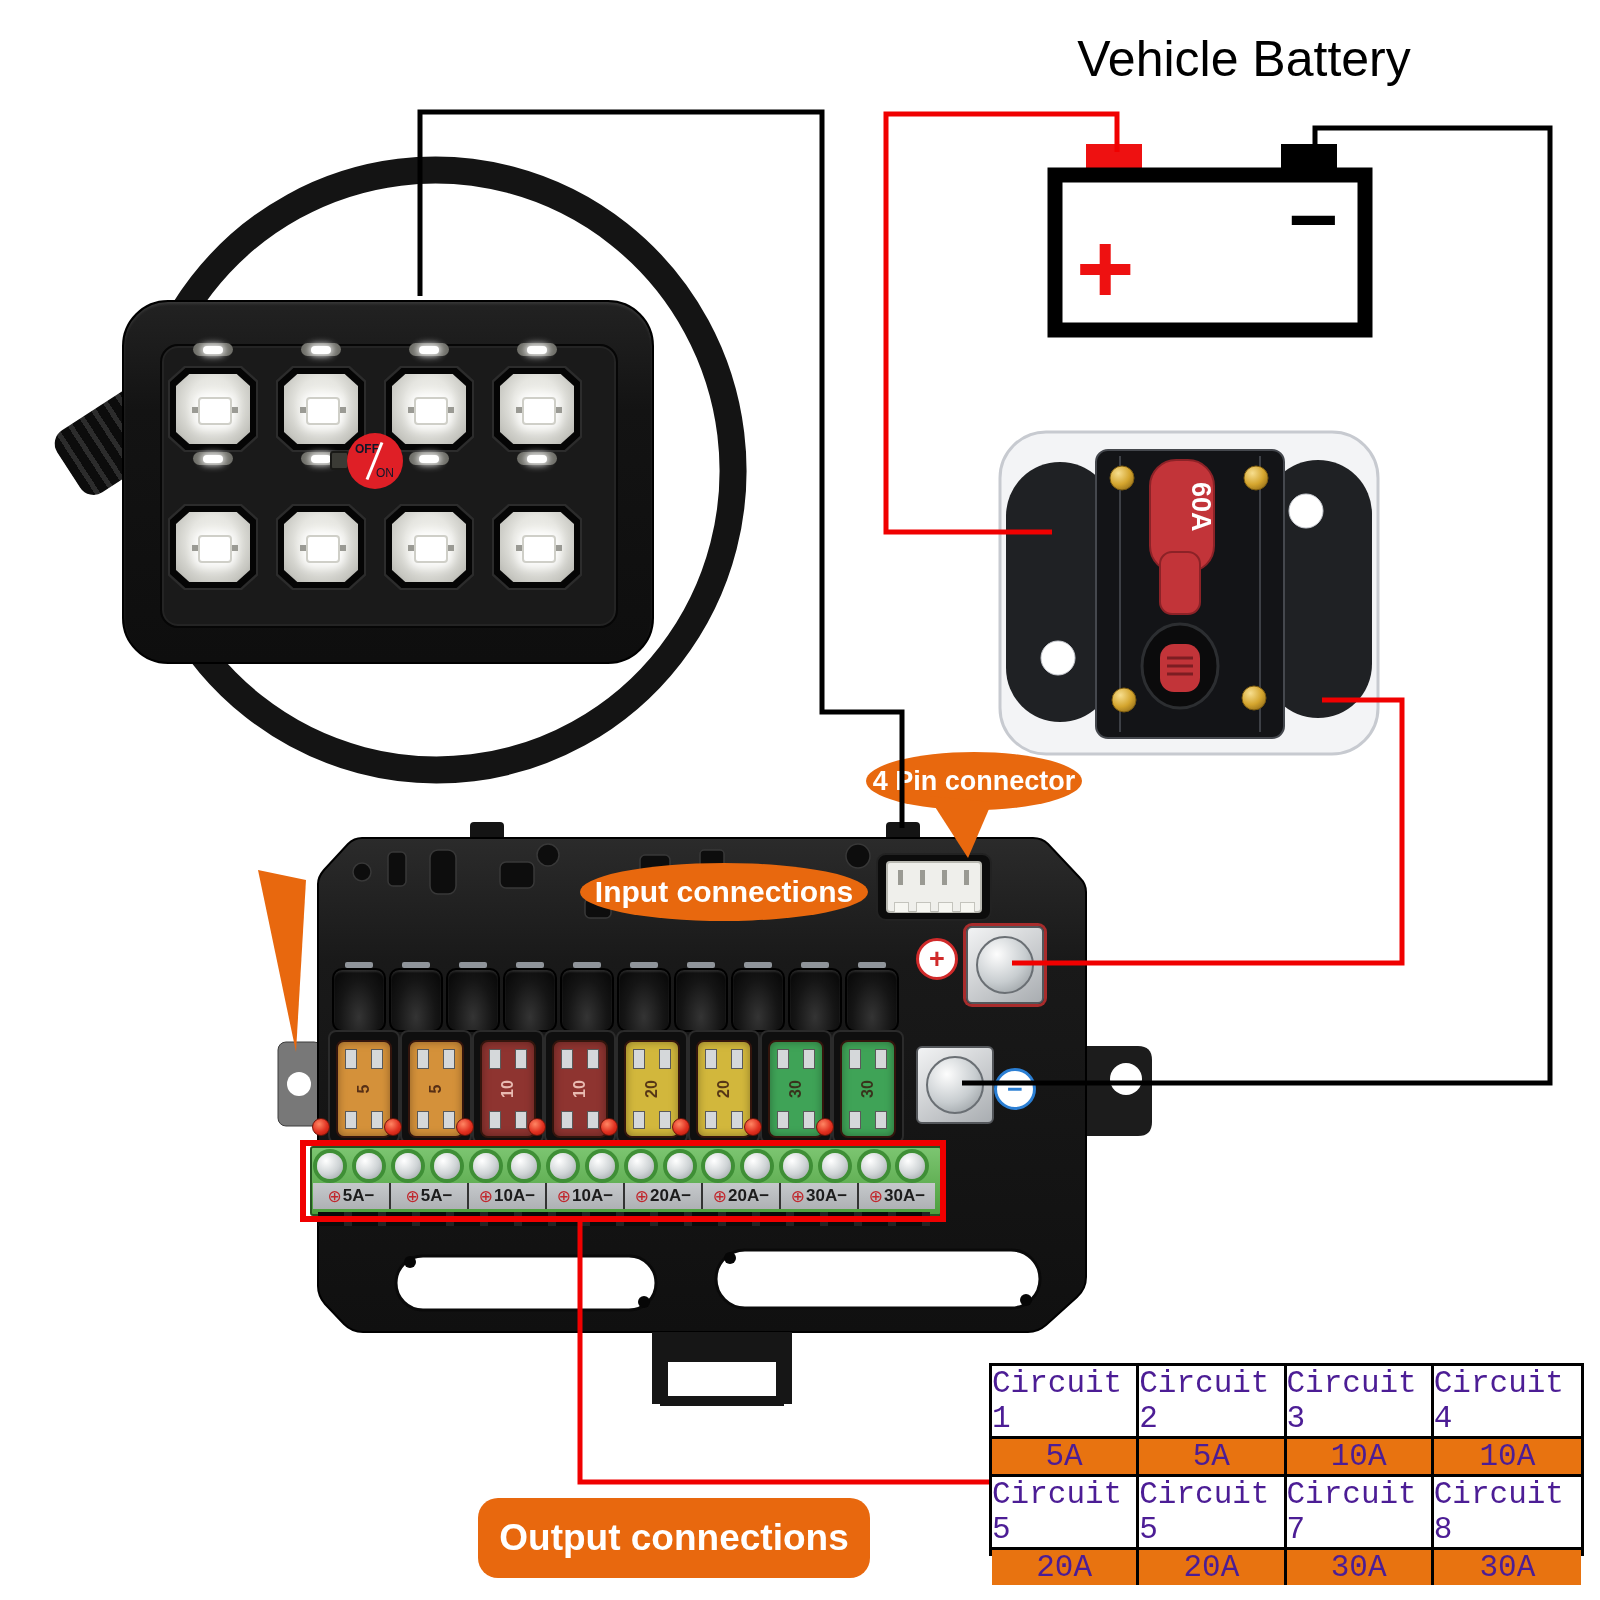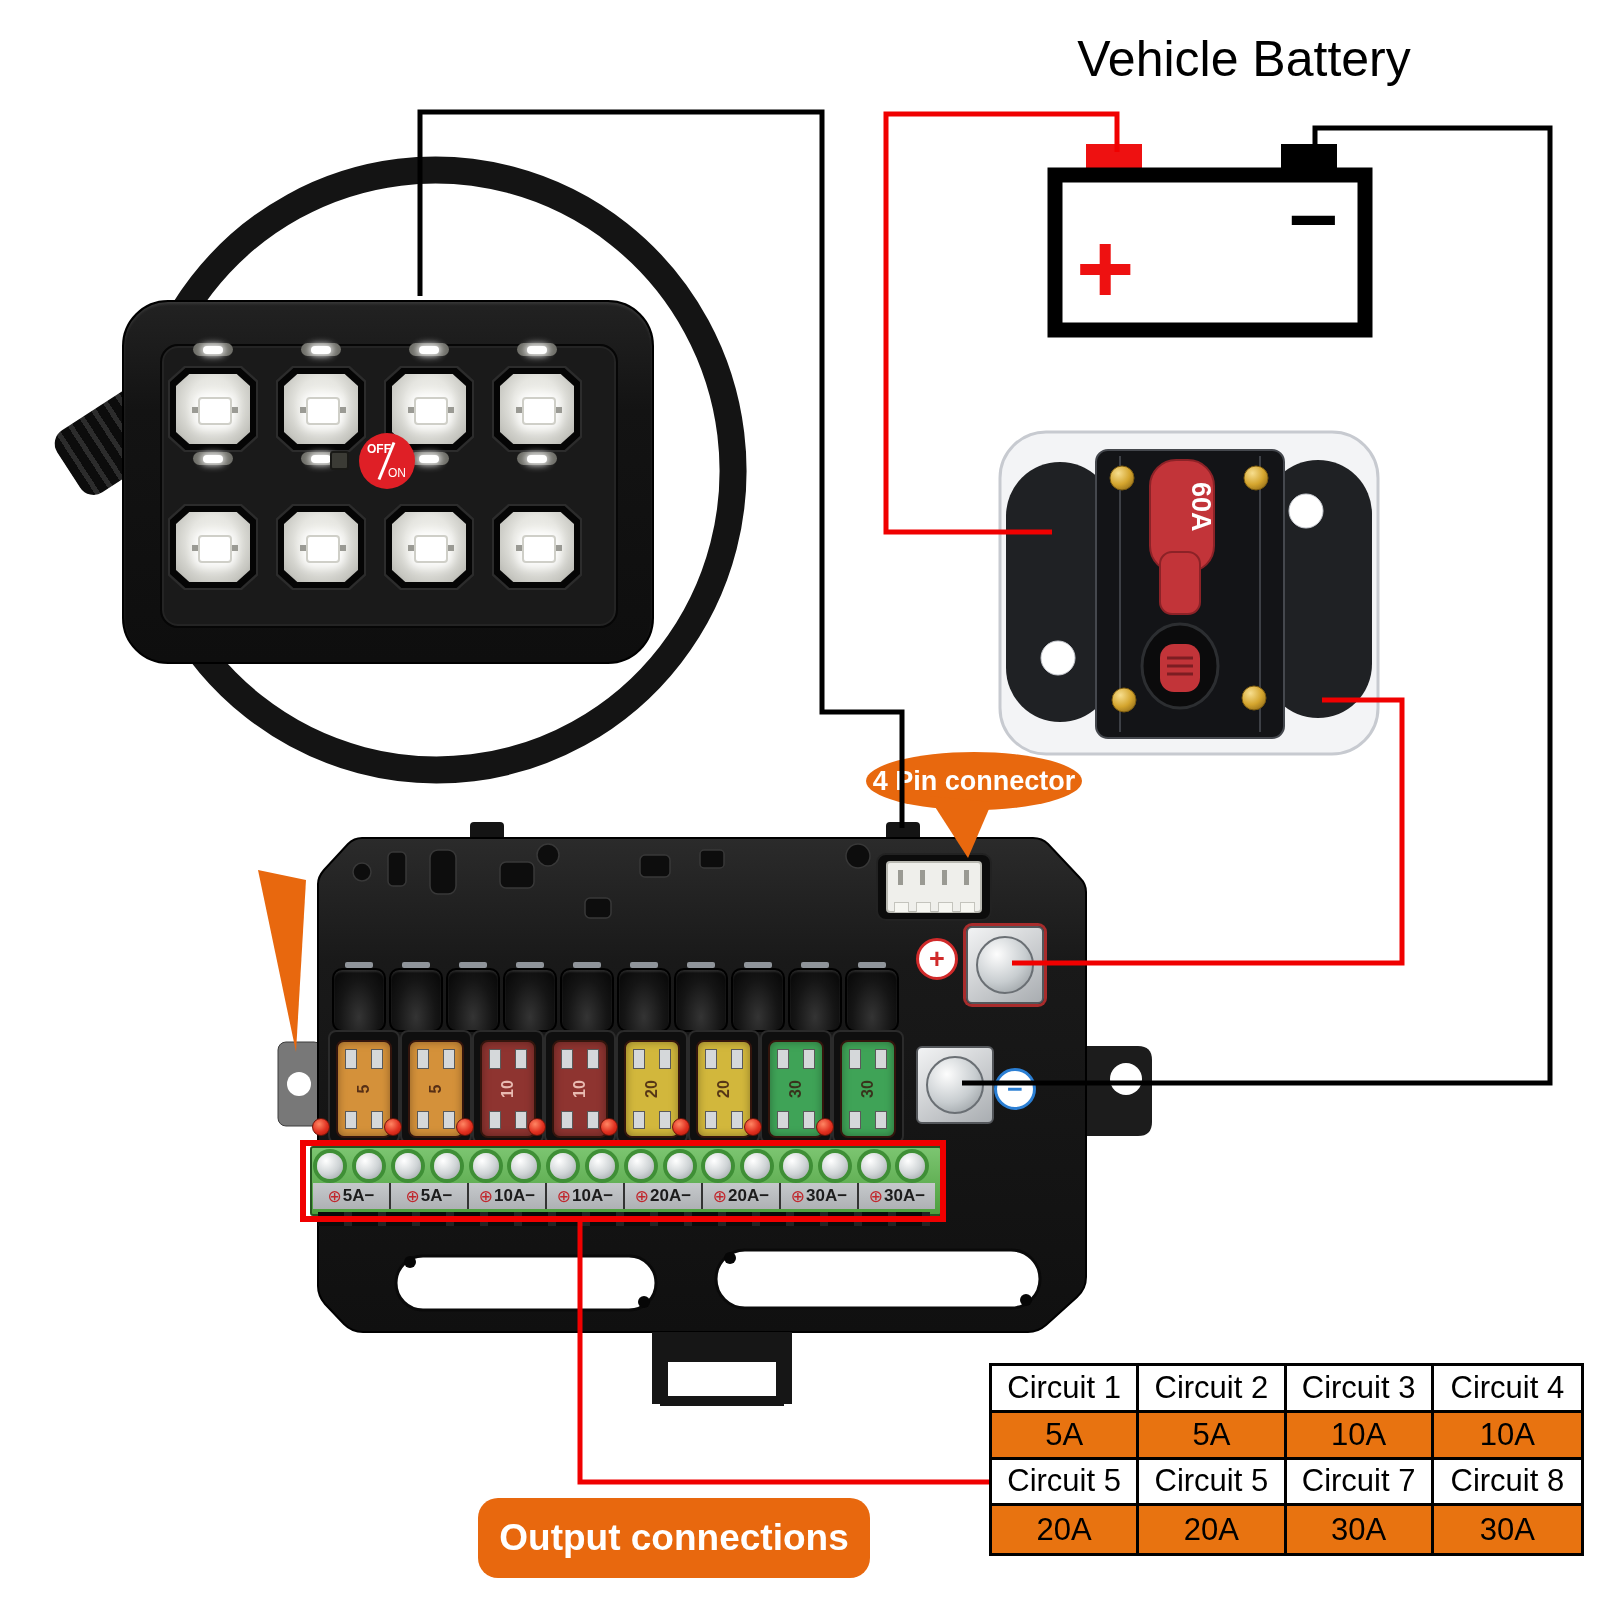--- a/index.html
+++ b/index.html
@@ -34,21 +34,21 @@
            clip-path:polygon(18% 0%,82% 0%,100% 17%,100% 83%,82% 100%,18% 100%,0% 83%,0% 17%);
            background:radial-gradient(ellipse at 50% 42%,#f5f5f1 0%,#e6e6e1 45%,#c6c6c0 78%,#a5a5a0 100%);}
   .btn .chip{position:absolute;left:50%;top:50%;width:30px;height:24px;margin:-12px 0 0 -15px;
            background:#fff;border:2px solid #cfcfc8;border-radius:4px;
            box-shadow:0 0 10px 4px rgba(255,255,255,.95);}
   .btn .chip:before{content:"";position:absolute;left:-8px;top:8px;width:6px;height:6px;background:#9a9a94;}
   .btn .chip:after{content:"";position:absolute;right:-8px;top:8px;width:6px;height:6px;background:#9a9a94;}
   .pill{width:40px;height:13px;border-radius:7px;background:#6e6e68;display:flex;align-items:center;justify-content:center;}
   .pill i{display:block;width:20px;height:8px;border-radius:4px;background:#fff;
           box-shadow:0 0 7px 2px rgba(255,255,255,.9);}
-  #onoff{left:347px;top:433px;width:56px;height:56px;border-radius:50%;background:#df1f26;color:#ffffff;margin-left:12px;}
+  #onoff{left:347px;top:433px;width:56px;height:56px;border-radius:50%;background:#df1f26;color:#0f172a;}
   #onoff .off{position:absolute;left:8px;top:9px;font-size:12px;font-weight:bold;}
   #onoff .on{position:absolute;right:9px;bottom:9px;font-size:12px;font-weight:normal;}
   #onoff .slash{position:absolute;left:26px;top:8px;width:3px;height:40px;background:#fff;transform:rotate(22deg);}
   #sensor{left:330px;top:451px;width:15px;height:15px;background:#3b3b35;border:2px solid #191916;border-radius:3px;}
   #connector{left:56px;top:390px;width:158px;height:74px;border-radius:16px;transform:rotate(-33deg);
      background:repeating-linear-gradient(90deg,#0c0c0c 0 9px,#2c2c2c 9px 14px);}
   #connector .tip{position:absolute;right:-16px;top:12px;width:48px;height:50px;background:#0e0e0e;border-radius:10px;}
   #connector .collar{position:absolute;right:24px;top:4px;width:26px;height:66px;background:#1e1e1e;border-radius:8px;}
 
   
@@ -92,21 +92,21 @@
        justify-content:center;font-size:27px;font-weight:bold;}
   #pin-recess{left:876px;top:853px;width:112px;height:64px;background:#0c0c0c;border-radius:10px;border:2px solid #222;}
   #pin-body{left:886px;top:861px;width:92px;height:48px;background:#efefeb;border:2px solid #b9b9b2;border-radius:4px;}
   .pslot{position:absolute;top:7px;width:5px;height:15px;background:#9a9a93;}
   .ptab{position:absolute;bottom:-2px;width:13px;height:9px;background:#f6f6f1;border:1px solid #c4c4bd;}
 
   
   #ctable{left:989px;top:1363px;width:589px;height:187px;border:3px solid #000;
       display:grid;grid-template-columns:repeat(4,1fr);grid-template-rows:repeat(4,1fr);}
   #ctable .cell{border-right:3px solid #000;border-bottom:3px solid #000;display:flex;
-      align-items:center;justify-content:center;font-size:31px;color:#000000;}
+      align-items:center;justify-content:center;font-size:31px;color:#4c1d95;font-family:Liberation Mono, monospace;}
   #ctable .cell:nth-child(4n){border-right:none;}
   #ctable .cell.last{border-bottom:none;}
   #ctable .amp{background:#e87310;}
   #outlabel{left:478px;top:1498px;width:392px;height:80px;font-size:37px;}
 </style>
 </head>
 <body>
 
 <div id="stage">
 
@@ -468,20 +468,21 @@
         <span>+</span>
       </div>
     <div class="tblock abs" style="left:916px;top:1046px;width:74px;height:74px;">
       <div class="bscrew"></div>
     </div>
     <div class="tic abs" style="left:994px;top:1068px;border:3px solid #2b7fd4;color:#2b7fd4;">
         <span>−</span>
       </div>
 
     <div class="bubble ellipse abs" style="left:866px;top:752px;width:216px;height:58px;font-size:27px;">4 Pin connector</div>
+    <div class="bubble ellipse abs" style="left:580px;top:863px;width:288px;height:58px;font-size:30px;">Input connections</div>
     <div class="bubble abs" id="outlabel">Output connections</div>
 
     <div id="ctable" class="abs">
       <div class="cell">Circuit 1</div>
       <div class="cell">Circuit 2</div>
       <div class="cell">Circuit 3</div>
       <div class="cell">Circuit 4</div>
       <div class="cell amp">5A</div>
       <div class="cell amp">5A</div>
       <div class="cell amp">10A</div>

